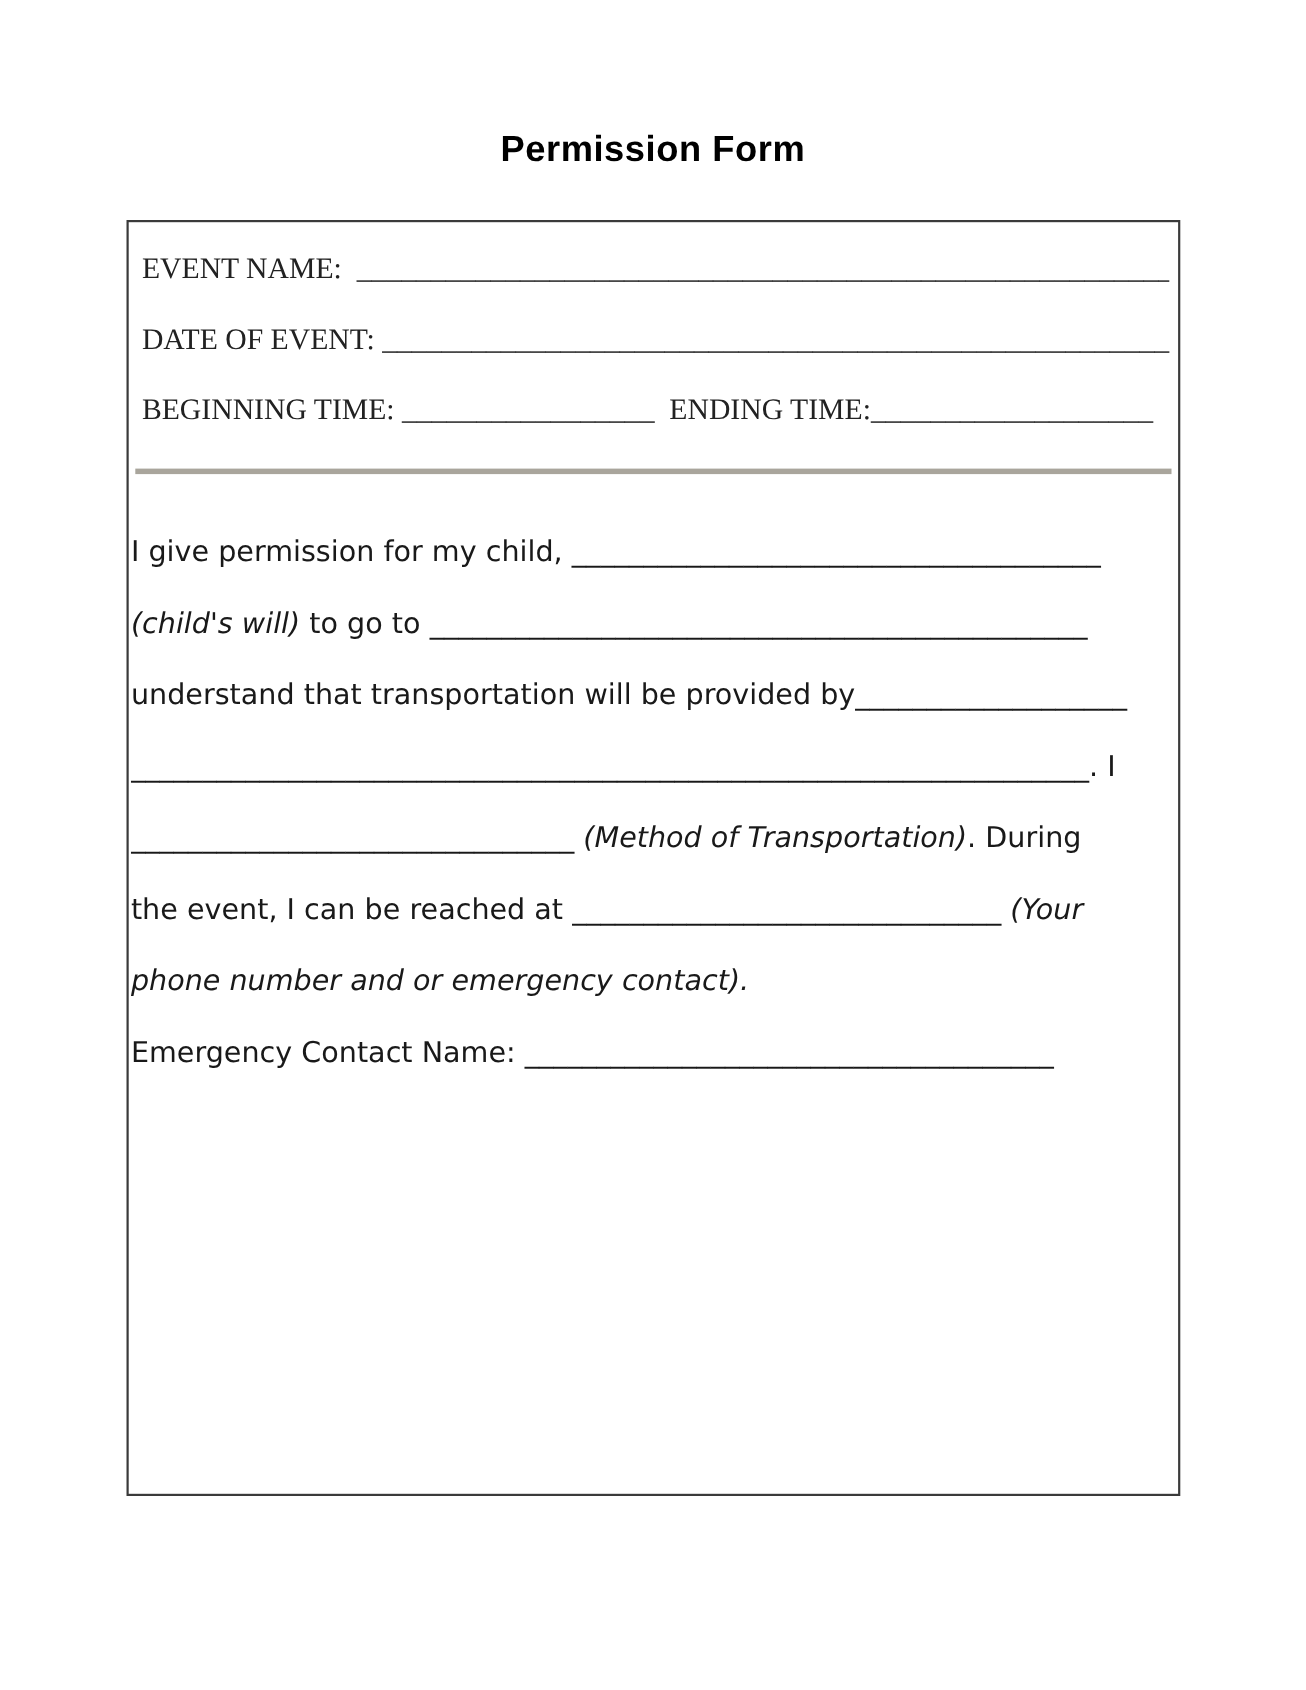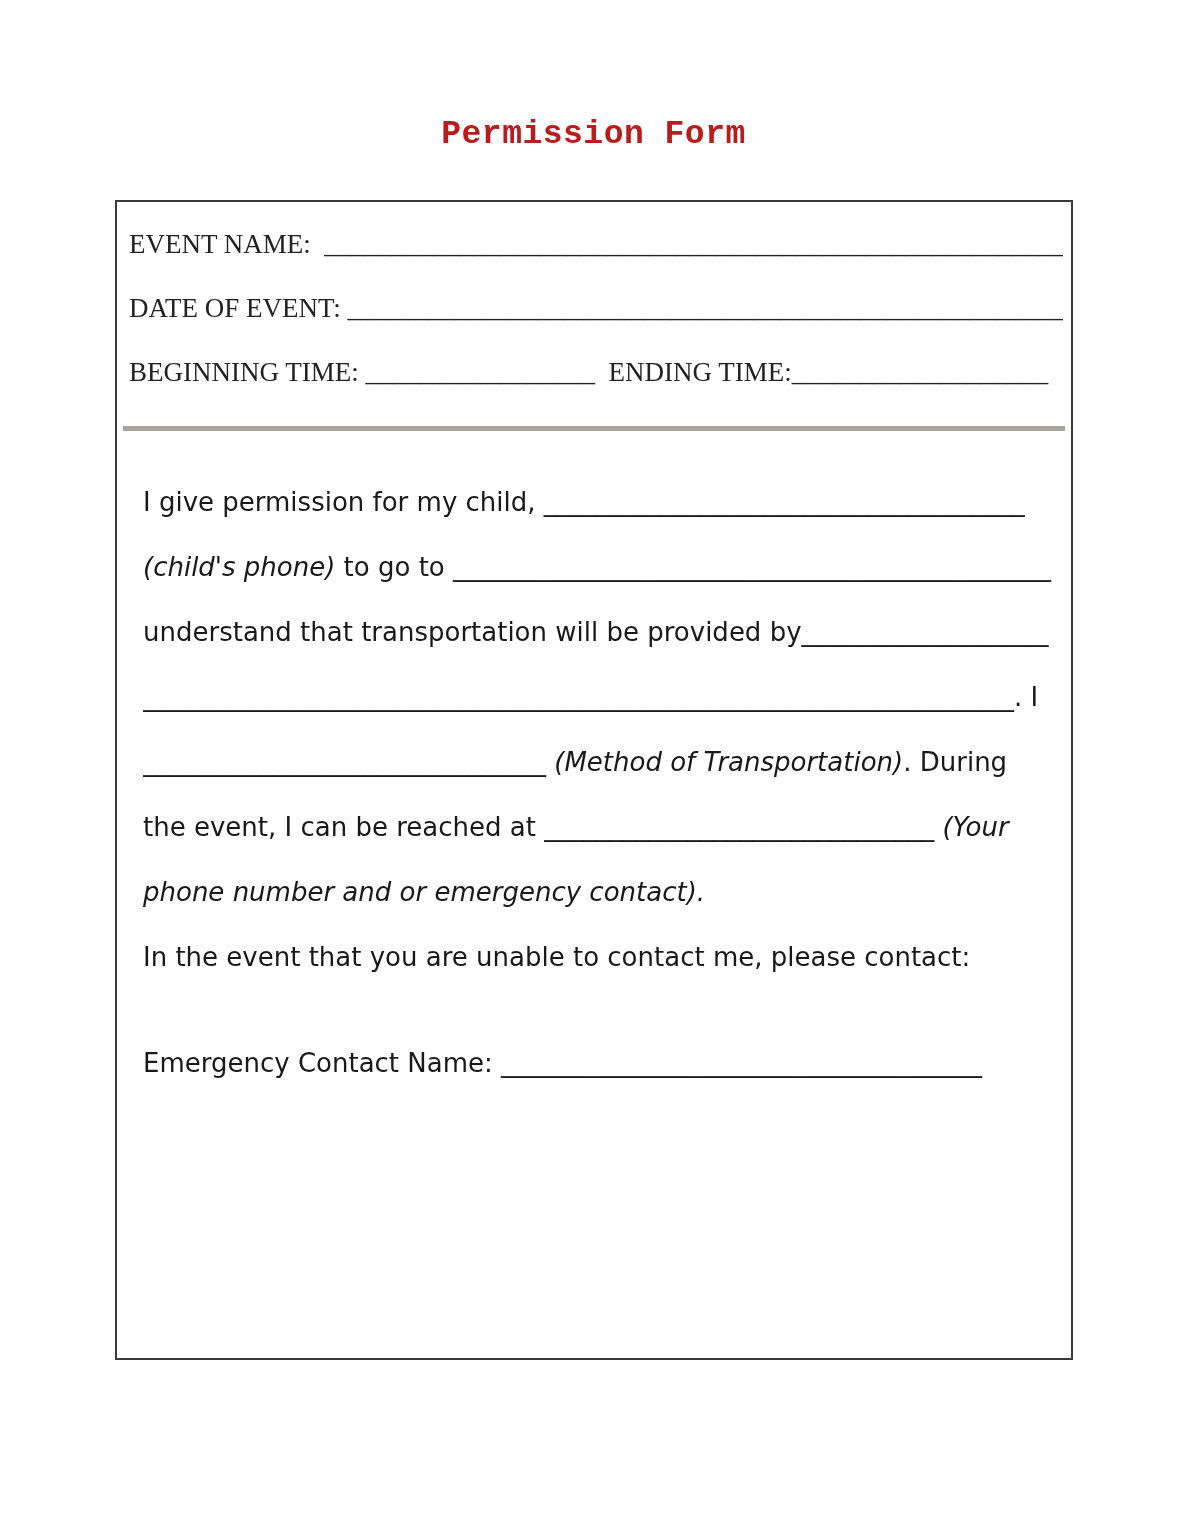--- a/index.html
+++ b/index.html
@@ -5,39 +5,39 @@
   html, body { margin:0; padding:0; }
   body {
     width:1187px; height:1536px; position:relative;
     background:#ffffff; color:#1a1a1a;
     font-family:"DejaVu Sans", sans-serif;
   }
   .title {
     position:absolute; top:116px; left:0; width:100%;
     margin:0; text-align:center;
     font-size:33px; font-weight:bold; letter-spacing:.5px;
-    font-family:Liberation Mono, monospace; color:#b91c1c;
+    font-family:Liberation Sans, sans-serif; color:#000000;
   }
   .form-box {
     position:absolute; left:115px; top:200px;
     width:958px; height:1160px; box-sizing:border-box;
     border:2px solid #3a3a3a; background:#fff; overflow:hidden;
   }
   .header-rows {
     position:absolute; top:10px; left:12px; right:8px;
     font-family:"Liberation Serif", serif;
     font-size:27px; color:#222;
   }
   .header-rows .row { height:64px; line-height:64px; white-space:pre; overflow:hidden; }
   .divider {
     position:absolute; top:224px; left:6px; right:6px;
     height:5px; background:#a9a59c;
   }
   .body-rows {
-    position:absolute; top:268px; left:26px; right:8px;
+    position:absolute; top:268px; left:2px; right:8px;
     font-size:26px; color:#191919;
   }
   .body-rows .row { height:65px; line-height:65px; white-space:pre; overflow:hidden; }
   .body-rows .row:nth-child(9) { margin-top:41px; }
   .seg-italic { font-style:italic; }
   .seg-blank, .seg-text, .seg-label { font-style:normal; }
   .sig-block { position:absolute; left:165px; top:1111px; width:645px; }
   .sig-line { height:0; border-top:3px solid #191919; }
   .sig-labels {
     display:flex; justify-content:space-between; align-items:baseline;
@@ -57,25 +57,24 @@
     <div class="header-rows">
         <div class="row"><span class="seg-label">EVENT NAME: </span><span class="seg-blank"> ________________________________________________________</span></div>
         <div class="row"><span class="seg-label">DATE OF EVENT: </span><span class="seg-blank">_______________________________________________________</span></div>
         <div class="row"><span class="seg-label">BEGINNING TIME: </span><span class="seg-blank">_________________  </span><span class="seg-label">ENDING TIME:</span><span class="seg-blank">___________________</span></div>
       </div>
 
     <div class="divider"></div>
 
     <div class="body-rows">
         <div class="row"><span class="seg-text">I give permission for my child, </span><span class="seg-blank">_____________________________________</span></div>
-        <div class="row"><span class="seg-italic">(child's phone)</span><span class="seg-text"> to go to </span><span class="seg-blank">______________________________________________</span></div>
+        <div class="row"><span class="seg-italic">(child's will)</span><span class="seg-text"> to go to </span><span class="seg-blank">______________________________________________</span></div>
         <div class="row"><span class="seg-text">understand that transportation will be provided by</span><span class="seg-blank">___________________</span></div>
         <div class="row"><span class="seg-blank">___________________________________________________________________</span><span class="seg-text">. I</span></div>
         <div class="row"><span class="seg-blank">_______________________________</span><span class="seg-text"> </span><span class="seg-italic">(Method of Transportation)</span><span class="seg-text">. During</span></div>
         <div class="row"><span class="seg-text">the event, I can be reached at </span><span class="seg-blank">______________________________</span><span class="seg-text"> </span><span class="seg-italic">(Your</span></div>
         <div class="row"><span class="seg-italic">phone number and or emergency contact).</span></div>
-        <div class="row"><span class="seg-text">In the event that you are unable to contact me, please contact:</span></div>
         <div class="row"><span class="seg-text">Emergency Contact Name: </span><span class="seg-blank">_____________________________________</span></div>
       </div>
 
 
   </div>
 </div>
 
 </body></html>

